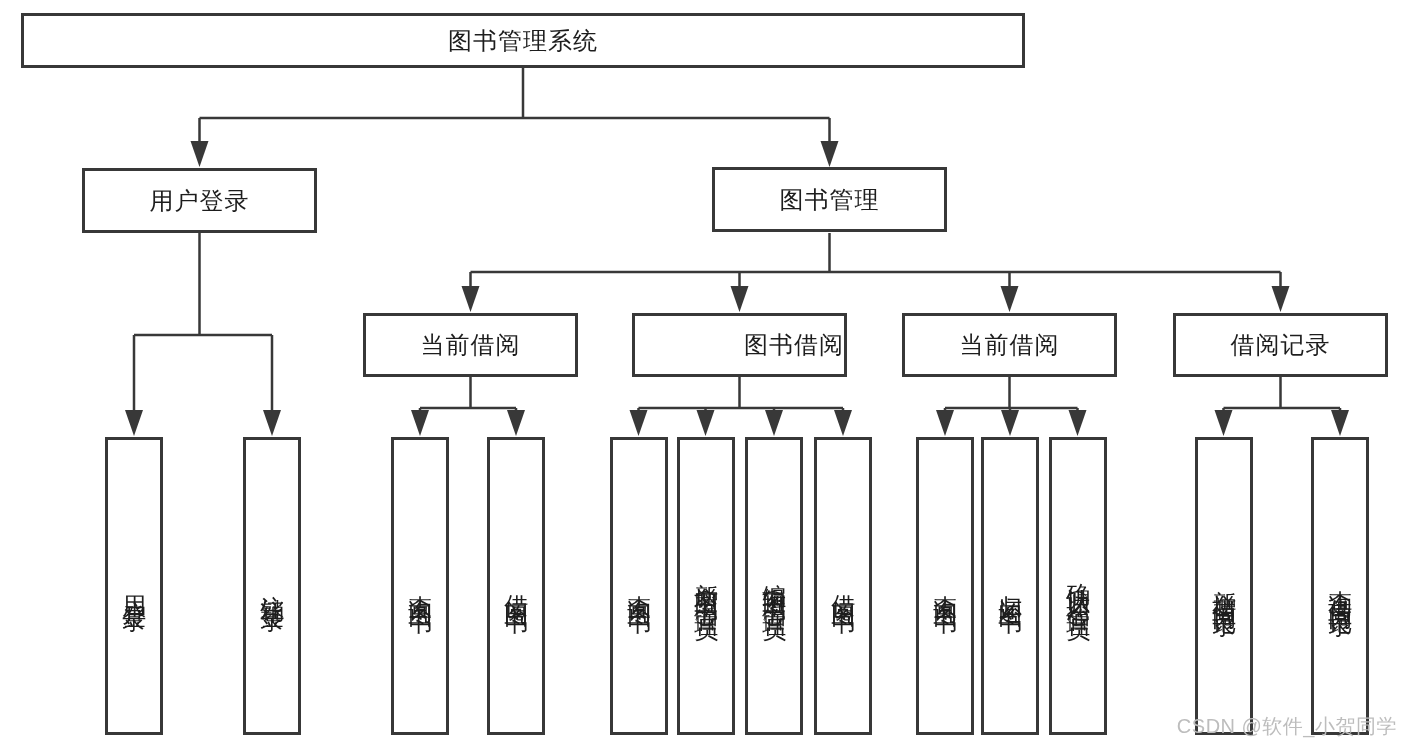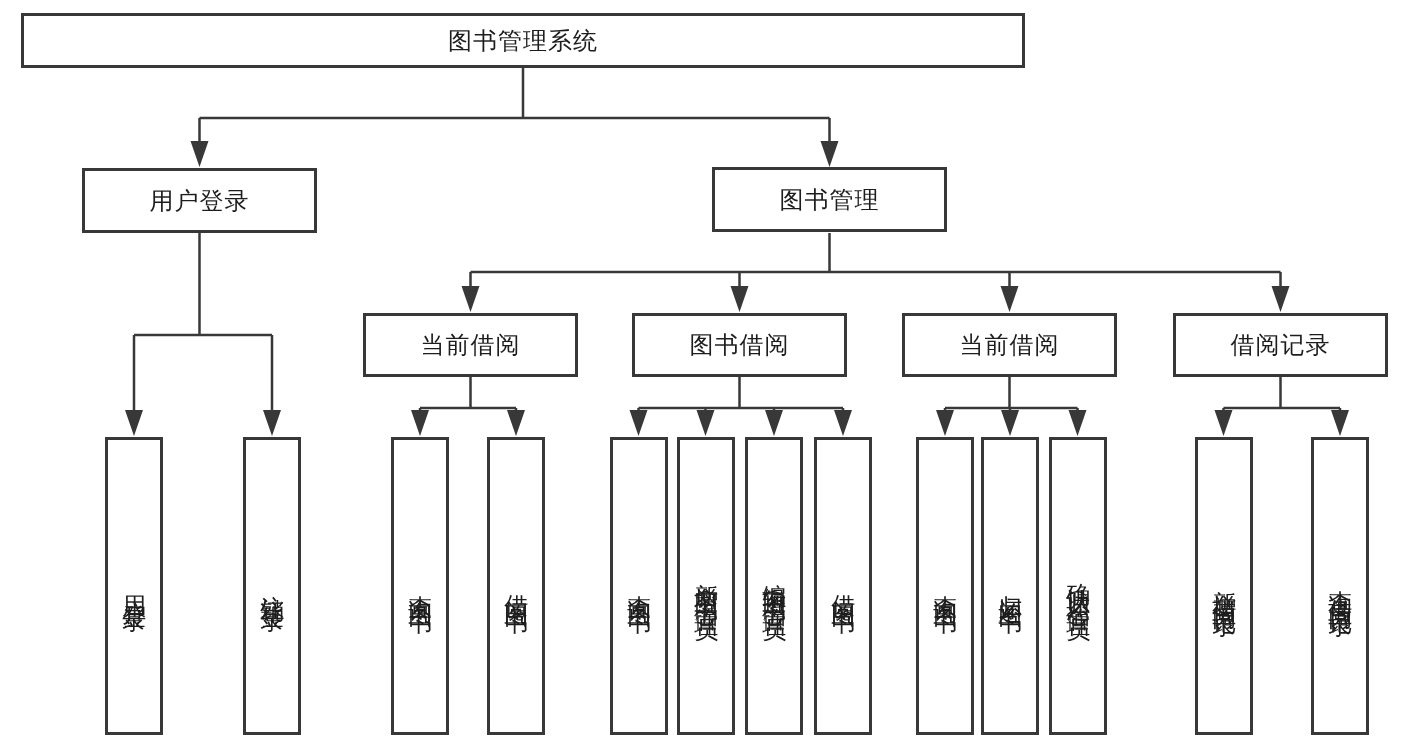--- a/index.html
+++ b/index.html
@@ -13,21 +13,21 @@
   svg.connectors polygon{fill:#383838;stroke:none;}
   .node{
     position:absolute;box-sizing:border-box;border:3px solid #383838;background:#ffffff;
     display:flex;align-items:center;justify-content:center;
   }
   .node .lbl{font-size:24px;letter-spacing:1px;white-space:nowrap;}
   .root{left:21px;top:13px;width:1004px;height:55px;}
   .l2a{left:82px;top:168px;width:235px;height:65px;}
   .l2b{left:712px;top:167px;width:235px;height:65px;}
   .l3{top:313px;width:215px;height:64px;}
-  .l3a{left:363px;} .l3b{left:632px;} .l3c{left:902px;text-align:center;} .l3d{left:1173px;}
+  .l3a{left:363px;} .l3b{left:632px;justify-content:flex-end;} .l3c{left:902px;text-align:center;} .l3d{left:1173px;}
   .leaf{top:437px;width:58px;height:298px;}
   .leaf .lbl{
     writing-mode:vertical-rl;text-orientation:mixed;
     font-size:24px;letter-spacing:5px;line-height:1.1;white-space:nowrap;
   }
   .lfA{left:105px;} .lfB{left:243px;}
   .lfC{left:391px;} .lfD{left:487px;}
   .lfE{left:610px;} .lfF{left:677px;} .lfG{left:745px;} .lfH{left:814px;}
   .lfI{left:916px;} .lfJ{left:981px;} .lfK{left:1049px;}
   .lfL{left:1195px;} .lfM{left:1311px;}
@@ -145,14 +145,15 @@
     <span class="lbl">确认归还（管理员）</span>
   </div>
 
   <div class="node leaf lfL">
     <span class="lbl">新增借阅记录</span>
   </div>
   <div class="node leaf lfM">
     <span class="lbl">查询借阅记录</span>
   </div>
 
+  <div class="watermark">CSDN @软件_小贺同学</div>
 
 </div>
 
 </body></html>

